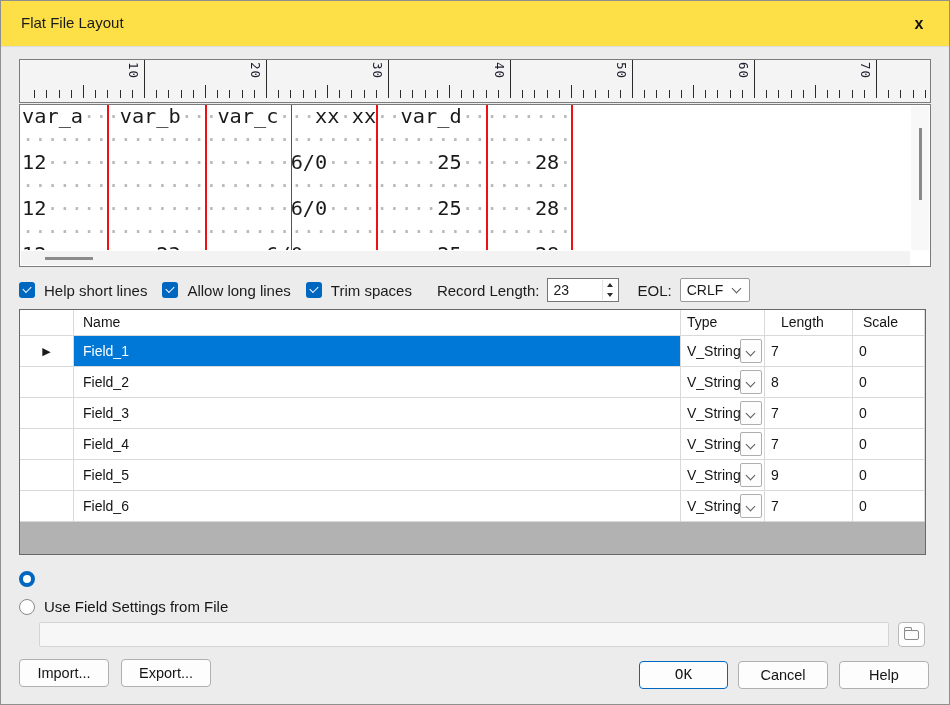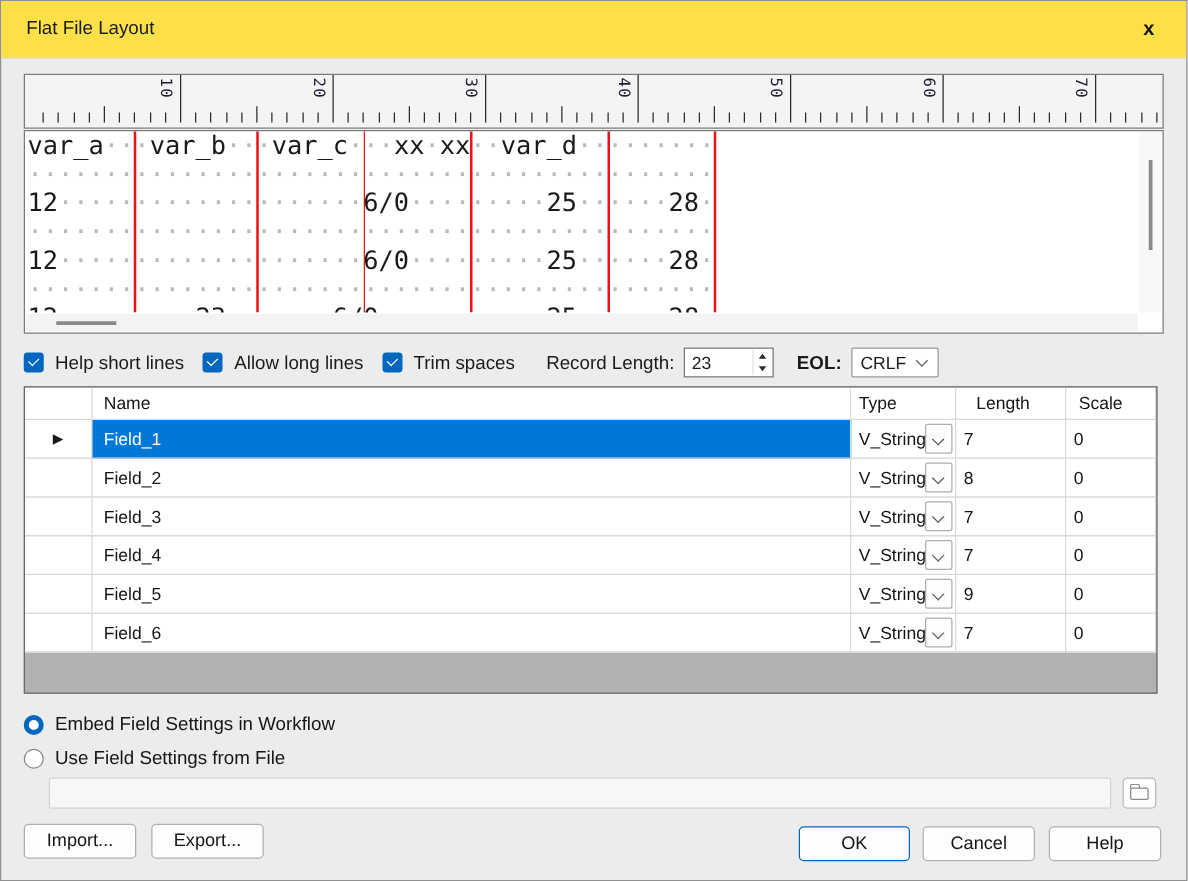--- a/index.html
+++ b/index.html
@@ -39,21 +39,21 @@
   .cbitem{display:flex; align-items:center; margin-right:15px;}
   .checkbox{width:16px; height:16px; border-radius:3px; background:var(--accent); position:relative; margin-right:9px; cursor:pointer; flex:none;}
   .checkbox::after{content:""; position:absolute; left:4px; top:4px; width:7px; height:4px; border-left:1.8px solid #fff; border-bottom:1.8px solid #fff; transform:rotate(-45deg);}
   .rl-label{margin-left:10px; margin-right:8px;}
   .spinbox{width:72px; height:24px; background:#fff; border:1px solid #767676; position:relative; font-size:14px;}
   .spinvalue{position:absolute; left:5px; top:3px;}
   .spinner{position:absolute; right:1px; top:1px; bottom:1px; width:15px; border-left:1px solid #e3e3e3; display:flex; flex-direction:column;}
   .spinner div{flex:1; display:flex; align-items:center; justify-content:center; cursor:pointer;}
   .arr-up{width:0;height:0;border-left:3.5px solid transparent;border-right:3.5px solid transparent;border-bottom:4.5px solid #2b2b2b;}
   .arr-dn{width:0;height:0;border-left:3.5px solid transparent;border-right:3.5px solid transparent;border-top:4.5px solid #2b2b2b;}
-  .eol-label{margin-left:18px; margin-right:8px;font-weight:bold;}
+  .eol-label{margin-left:18px; margin-right:8px;}
   .combo{width:70px; height:24px; background:#fff; border:1px solid #9a9a9a; border-radius:2px; position:relative; font-size:14px; cursor:pointer;}
   .combo .val{position:absolute; left:6px; top:3px;}
   .chev{position:absolute; width:7px; height:7px; border-right:1.4px solid #5a5a5a; border-bottom:1.4px solid #5a5a5a; transform:rotate(45deg);}
   .combo .chev{right:9px; top:6px;}
 
   
   .grid{position:absolute; left:18px; top:308px; width:907px; height:246px; background:#b2b2b2; border:1px solid #686868; font-size:14px; color:#141414; overflow:hidden;}
   .g-row{display:grid; grid-template-columns:54px 607px 84px 88px 1fr; background:#fff;}
   .g-head{height:26px; line-height:25px; font-size:14px;}
   .g-body{height:31px; line-height:30px;}
@@ -75,21 +75,21 @@
   .radio.off{border:1px solid #8a8a8a;}
 
   
   .filepath{position:absolute; left:38px; top:621px; width:850px; height:25px; background:#f7f7f7; border:1px solid #d4d4d4; border-radius:2px; font-size:14px; padding:3px 6px; color:#222;}
   .folderbtn{position:absolute; left:897px; top:621px; width:27px; height:25px; background:#fdfdfd; border:1px solid #b9b9b9; border-radius:4px; cursor:pointer;}
   .foldericon{position:absolute; left:5px; top:7px; width:15px; height:10px; border:1.5px solid #8a8a8a; border-radius:2px;}
   .foldericon::before{content:""; position:absolute; left:-1.5px; top:-4px; width:6px; height:3px; border:1.5px solid #8a8a8a; border-bottom:none; border-radius:2px 2px 0 0;}
 
   
   .btn{position:absolute; height:28px; background:#fdfdfd; border:1px solid #b0b0b0; border-radius:4px; font-size:14.5px; color:#141414; display:flex; align-items:center; justify-content:center; cursor:pointer; font-family:"Liberation Sans",sans-serif;}
-  .btn.default{border:1.6px solid var(--accent);}
+  .btn.default{border:1.6px solid var(--accent);font-family:Liberation Mono, monospace;}
 </style>
 </head>
 <body>
 
 <div class="dialog">
 
   <div class="titlebar">
     <div class="title">Flat File Layout</div>
     <div class="closebtn">x</div>
   </div>
@@ -313,21 +313,20 @@
             <div class="chev"></div>
           </div>
         </div>
         <div class="g-cell padsm">7</div>
         <div class="g-cell padsm">0</div>
       </div>
     </div>
 
   <div class="radio-row" style="top:570px;">
     <span class="radio on"></span>
-    <span>Embed Field Settings in Workflow</span>
   </div>
   <div class="radio-row" style="top:597px;text-align:center;">
     <span class="radio off"></span>
     <span>Use Field Settings from File</span>
   </div>
 
   <div class="filepath"></div>
   <div class="folderbtn">
     <span class="foldericon"></span>
   </div>

